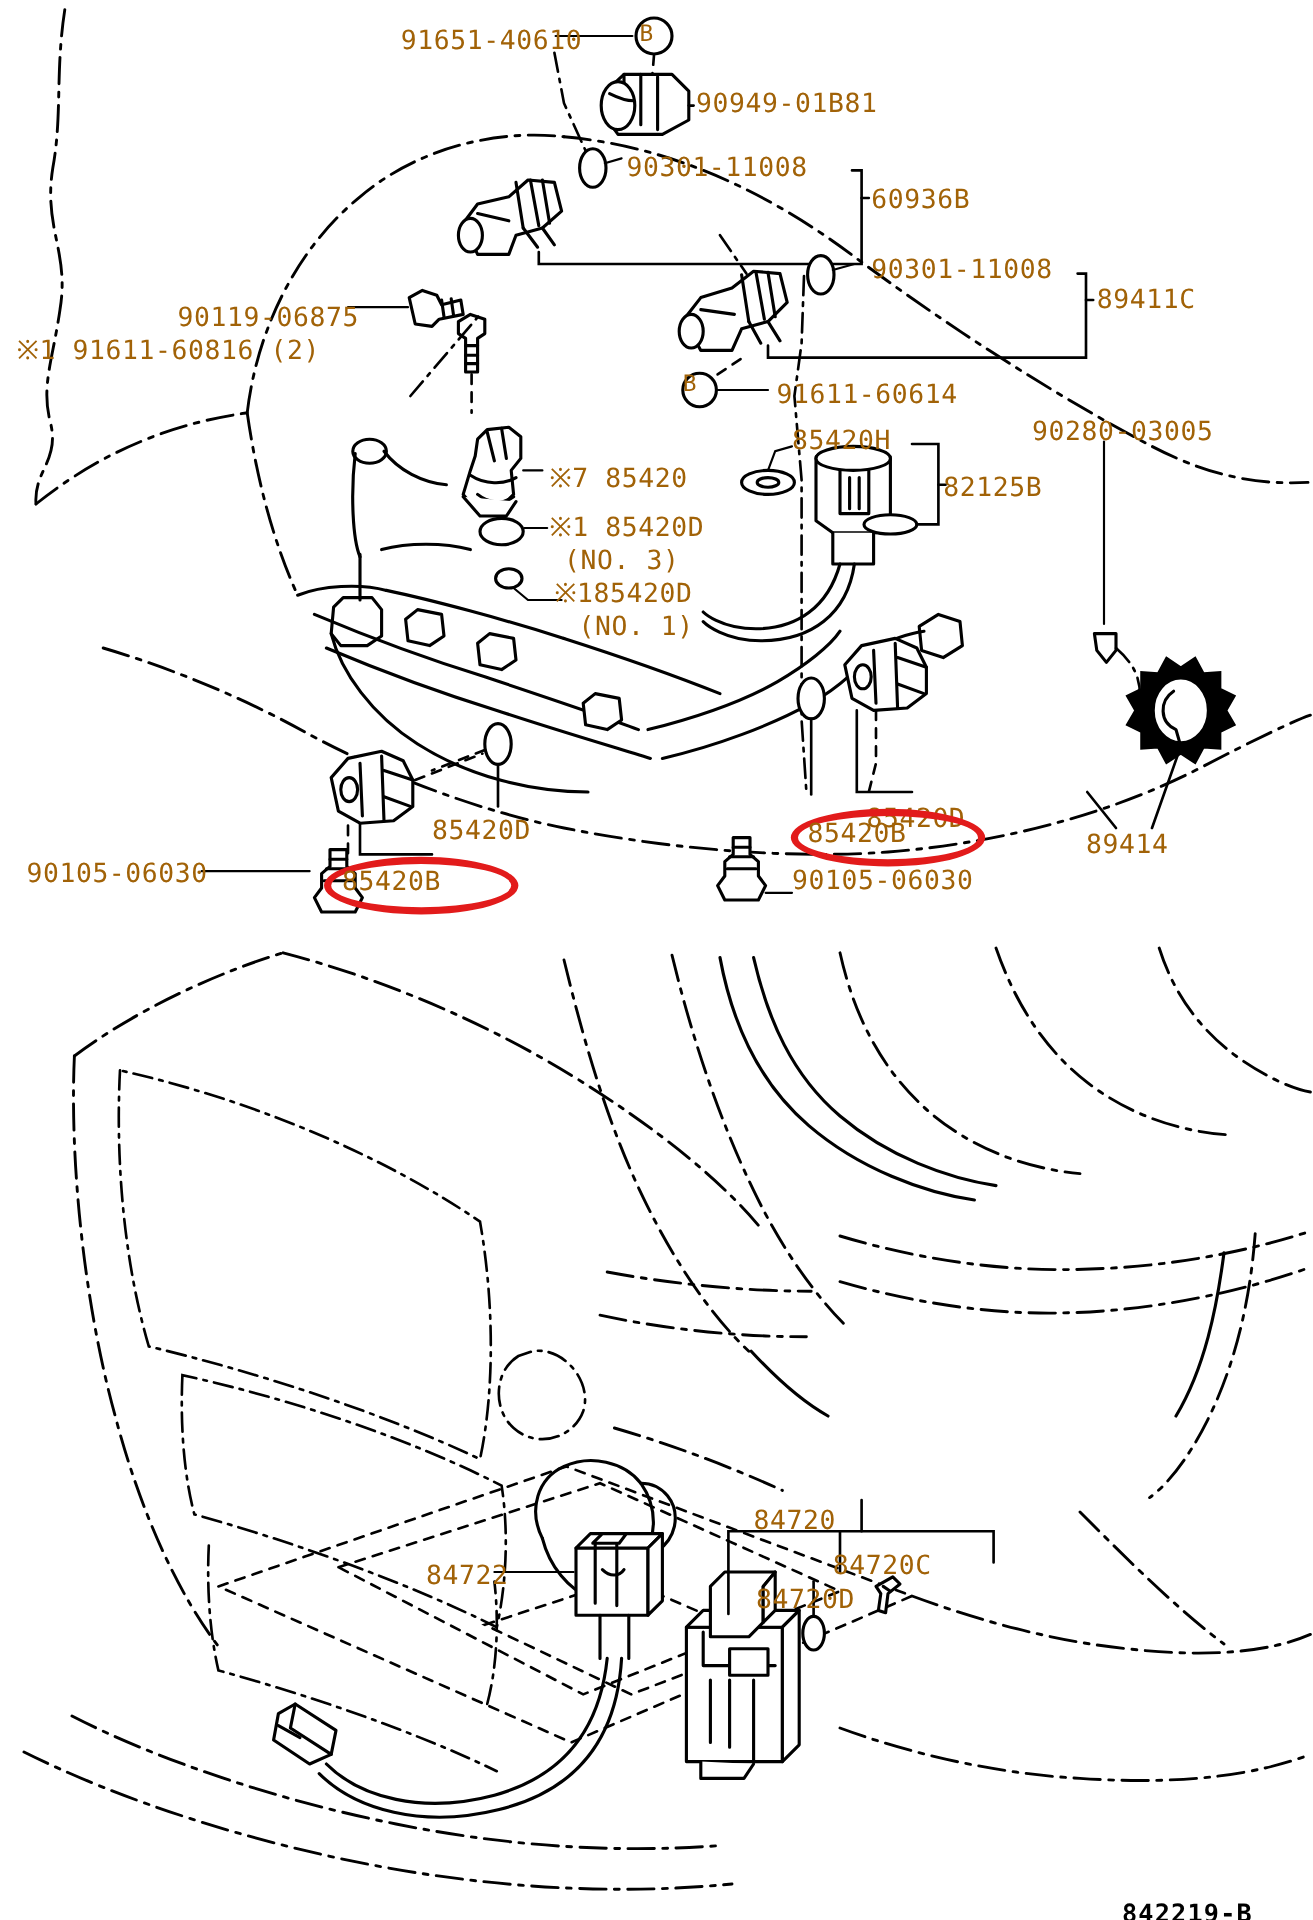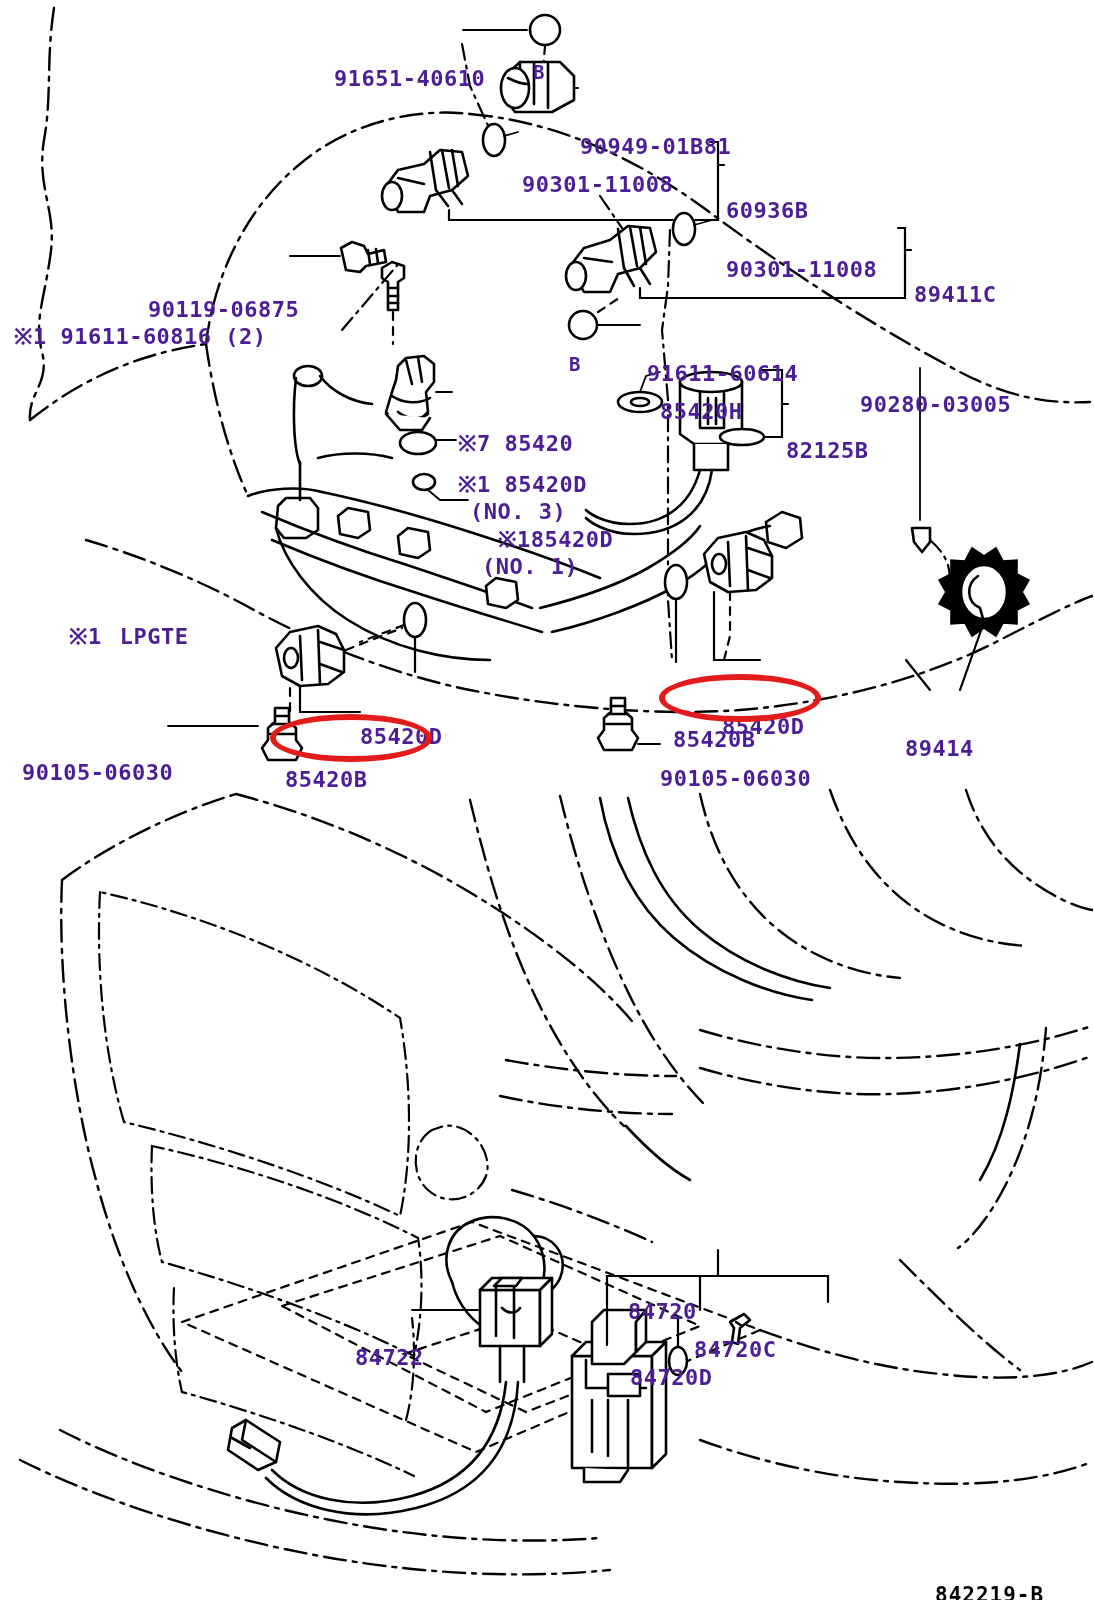--- a/index.html
+++ b/index.html
@@ -17,26 +17,25 @@
   }
   #artwork {
     position: absolute;
     left: 0; top: 0;
     width: 1094px;
     height: 1600px;
   }
   .lbl {
     position: absolute;
     font-family: "DejaVu Sans Mono", monospace;
-    font-weight: bold;
-    color: #4c1d95;
+    font-weight: normal;
+    color: #a16207;
     white-space: pre;
     letter-spacing: 0.5px;
     line-height: 1.15;
-    margin-top: 44px;
   }
   .lbl.sz22 { font-size: 22px; }
   .lbl.sz19 { font-size: 19px; }
   .hl-oval {
     position: absolute;
     border: 6px solid #e21b1b;
     border-radius: 50% / 50%;
     box-sizing: border-box;
     background: transparent;
     pointer-events: none;
@@ -385,35 +384,35 @@
       <path class="dashdot" d="M760 1330 C 820 1352, 880 1368, 940 1374 C 1010 1382, 1060 1376, 1092 1362"></path>
       <path class="dashdot" d="M700 1440 C 760 1462, 830 1478, 900 1482 C 990 1488, 1050 1478, 1092 1462"></path>
       <path class="dashdot" d="M900 1260 C 940 1300, 980 1340, 1020 1370"></path>
       <path class="dashdot" d="M60 1430 C 130 1466, 230 1500, 330 1520 C 430 1540, 520 1544, 600 1538"></path>
       <path class="dashdot" d="M20 1460 C 100 1500, 210 1536, 320 1556 C 430 1576, 530 1578, 610 1570"></path>
     </g>
   </svg>
 
   <div id="callout-layer">
       <div class="lbl sz22" style="left: 334px; top: 22px;">91651-40610</div>
-      <div class="lbl sz22" style="left: 580px; top: 90px;">90949-01B81</div>
+      <div class="lbl sz22" style="left: 580px; top: 74px;">90949-01B81</div>
       <div class="lbl sz22" style="left: 522px; top: 128px;">90301-11008</div>
       <div class="lbl sz22" style="left: 726px; top: 154px;">60936B</div>
       <div class="lbl sz22" style="left: 726px; top: 213px;">90301-11008</div>
       <div class="lbl sz22" style="left: 914px; top: 238px;">89411C</div>
       <div class="lbl sz22" style="left: 148px; top: 253px;">90119-06875</div>
       <div class="lbl sz22" style="left: 14px; top: 280px;">※1 91611-60816 (2)</div>
       <div class="lbl sz22" style="left: 647px; top: 317px;">91611-60614</div>
       <div class="lbl sz22" style="left: 660px; top: 355px;">85420H</div>
       <div class="lbl sz22" style="left: 860px; top: 348px; text-align: right;">90280-03005</div>
       <div class="lbl sz22" style="left: 458px; top: 387px;">※7 85420</div>
       <div class="lbl sz22" style="left: 786px; top: 394px;">82125B</div>
       <div class="lbl sz22" style="left: 458px; top: 428px;">※1 85420D</div>
       <div class="lbl sz22" style="left: 470px; top: 455px;">(NO. 3)</div>
-      <div class="lbl sz22" style="left: 498px; top: 483px;">※185420D</div>
+      <div class="lbl sz22" style="left: 462px; top: 483px;">※185420D</div>
       <div class="lbl sz22" style="left: 482px; top: 510px;">(NO. 1)</div>
       <div class="lbl sz22" style="left: 722px; top: 670px;">85420D</div>
       <div class="lbl sz22" style="left: 360px; top: 680px;">85420D</div>
       <div class="lbl sz22" style="left: 905px; top: 692px;">89414</div>
       <div class="lbl sz22" style="left: 22px; top: 716px;">90105-06030</div>
       <div class="lbl sz22" style="left: 660px; top: 722px;">90105-06030</div>
       <div class="lbl sz22" style="left: 628px; top: 1255px;">84720</div>
       <div class="lbl sz22" style="left: 694px; top: 1293px;">84720C</div>
       <div class="lbl sz22" style="left: 630px; top: 1321px; text-align: right;">84720D</div>
       <div class="lbl sz22" style="left: 355px; top: 1301px;">84722</div>
@@ -424,19 +423,16 @@
       <div class="lbl sz22" style="left: 285px; top: 723px;">85420B</div>
       <div class="hl-oval" style="left: 659px; top: 674px; width: 162px; height: 48px; border-color: rgb(226, 27, 27);"></div>
       <div class="lbl sz22" style="left: 673px; top: 683px;">85420B</div>
     </div>
 
   <div id="badge-layer">
       <div class="lbl sz19" style="left: 533px; top: 18px;">B</div>
       <div class="lbl sz19" style="left: 569px; top: 310px;">B</div>
     </div>
 
-  <div class="lbl sz22" style="left:14px; top:555px;">
-    <span>※1</span><span style="display:inline-block;width:18px"></span><span>LPGTE</span>
-  </div>
 
   <div class="figcode" style="left:935px; top:1543px;">842219-B</div>
 
 </div>
 
 </body></html>

